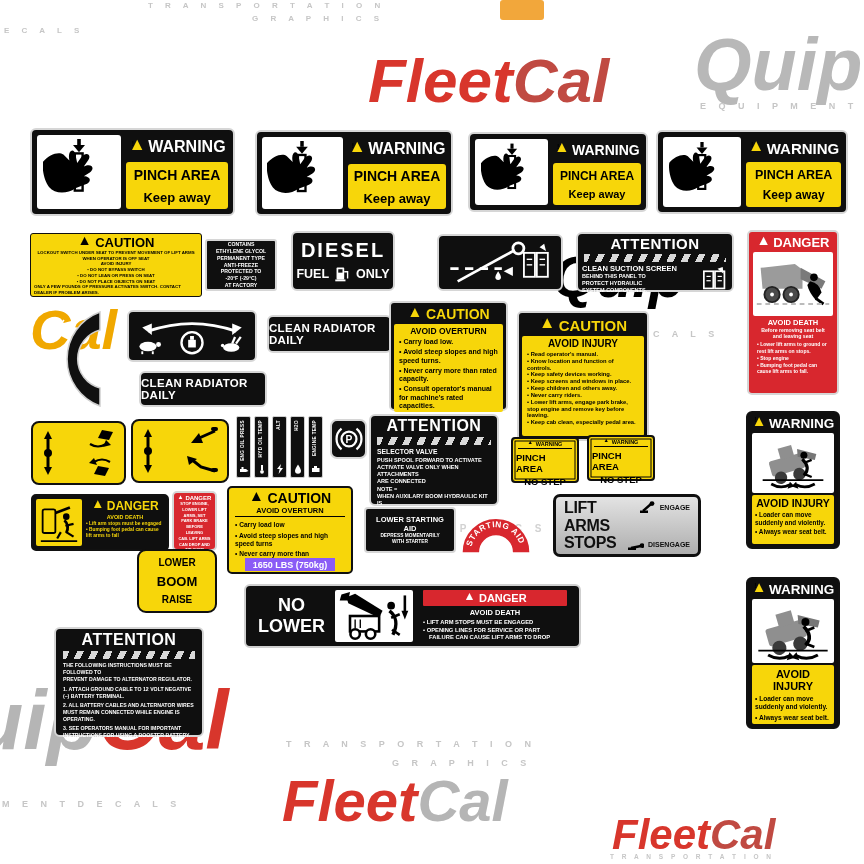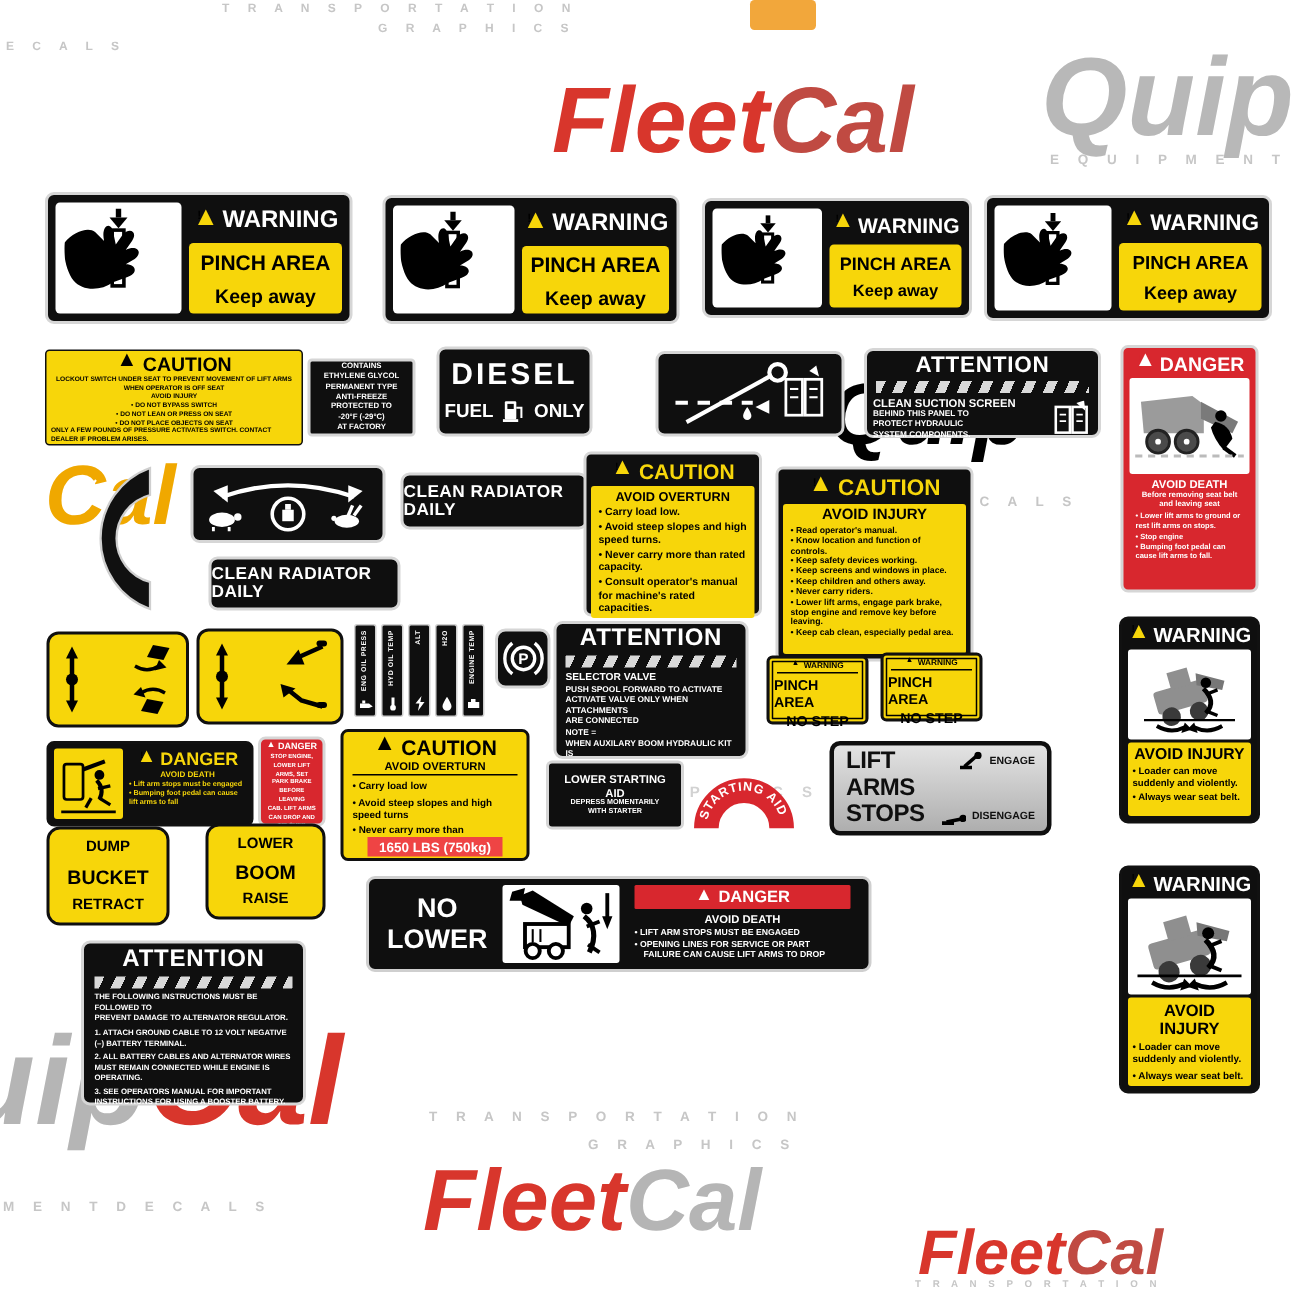--- a/index.html
+++ b/index.html
@@ -516,21 +516,21 @@
     <div style="display:flex;align-items:center;justify-content:center;gap:4px;font-weight:800;font-size:14px;">
         <span class="tri" style="--tc:#000;--bc:#f7d60a;"></span>
         <span>CAUTION</span>
       </div>
     <div style="font-size:7.5px;font-weight:800;text-align:center;border-bottom:1px solid #000;padding-bottom:1px;">AVOID OVERTURN</div>
     <div style="flex:1;padding-top:4px;">
       <div class="bu" style="font-size:6.6px;margin-bottom:3px;">• Carry load low</div>
       <div class="bu" style="font-size:6.6px;margin-bottom:3px;">• Avoid steep slopes and high speed turns</div>
       <div class="bu" style="font-size:6.6px;">• Never carry more than</div>
     </div>
-    <div style="align-self:center;background:#ef4444;color:#fff;font-weight:800;font-size:9px;padding:1.5px 8px;margin-bottom:3px;">1650 LBS (750kg)</div>
+    <div style="align-self:center;background:#8b5cf6;color:#fff;font-weight:800;font-size:9px;padding:1.5px 8px;margin-bottom:3px;">1650 LBS (750kg)</div>
   </div>
 
   <div class="d blk" style="left:364px;top:507px;width:92px;height:46px;border-radius:4px;display:flex;flex-direction:column;align-items:center;justify-content:center;text-align:center;line-height:1.25;">
     <div style="font-size:7.5px;font-weight:800;">LOWER STARTING</div>
     <div style="font-size:7.5px;font-weight:800;">AID</div>
     <div style="font-size:4.8px;font-weight:700;">DEPRESS MOMENTARILY</div>
     <div style="font-size:4.8px;font-weight:700;">WITH STARTER</div>
   </div>
 
   <div class="d" style="left:460px;top:502px;width:72px;height:56px;">
@@ -561,25 +561,20 @@
         <svg width="16" height="12" viewBox="0 0 16 12">
             <rect x="0" y="9.5" width="8" height="2.5" fill="#000"></rect>
             <line x1="3" y1="10" x2="13" y2="8" stroke="#000" stroke-width="2.4"></line>
             <circle cx="14" cy="7.6" r="2.4" fill="#000"></circle>
           </svg>
         <span style="font-size:7px;font-weight:800;">DISENGAGE</span>
       </div>
     </div>
   </div>
 
-  <div class="d sq" style="left:31px;top:551px;width:82px;height:66px;">
-    <div style="font-size:10px;">DUMP</div>
-    <div style="font-size:13px;">BUCKET</div>
-    <div style="font-size:10px;">RETRACT</div>
-  </div>
   <div class="d sq" style="left:137px;top:549px;width:80px;height:64px;">
     <div style="font-size:10px;">LOWER</div>
     <div style="font-size:13px;">BOOM</div>
     <div style="font-size:10px;">RAISE</div>
   </div>
 
   <div class="d blk" style="left:244px;top:584px;width:337px;height:64px;display:flex;align-items:center;gap:10px;padding:4px 12px;border-color:#cfcfcf;">
     <div style="font-weight:800;font-size:18px;line-height:1.15;text-align:center;">
       <div>NO</div>
       <div>LOWER</div>

